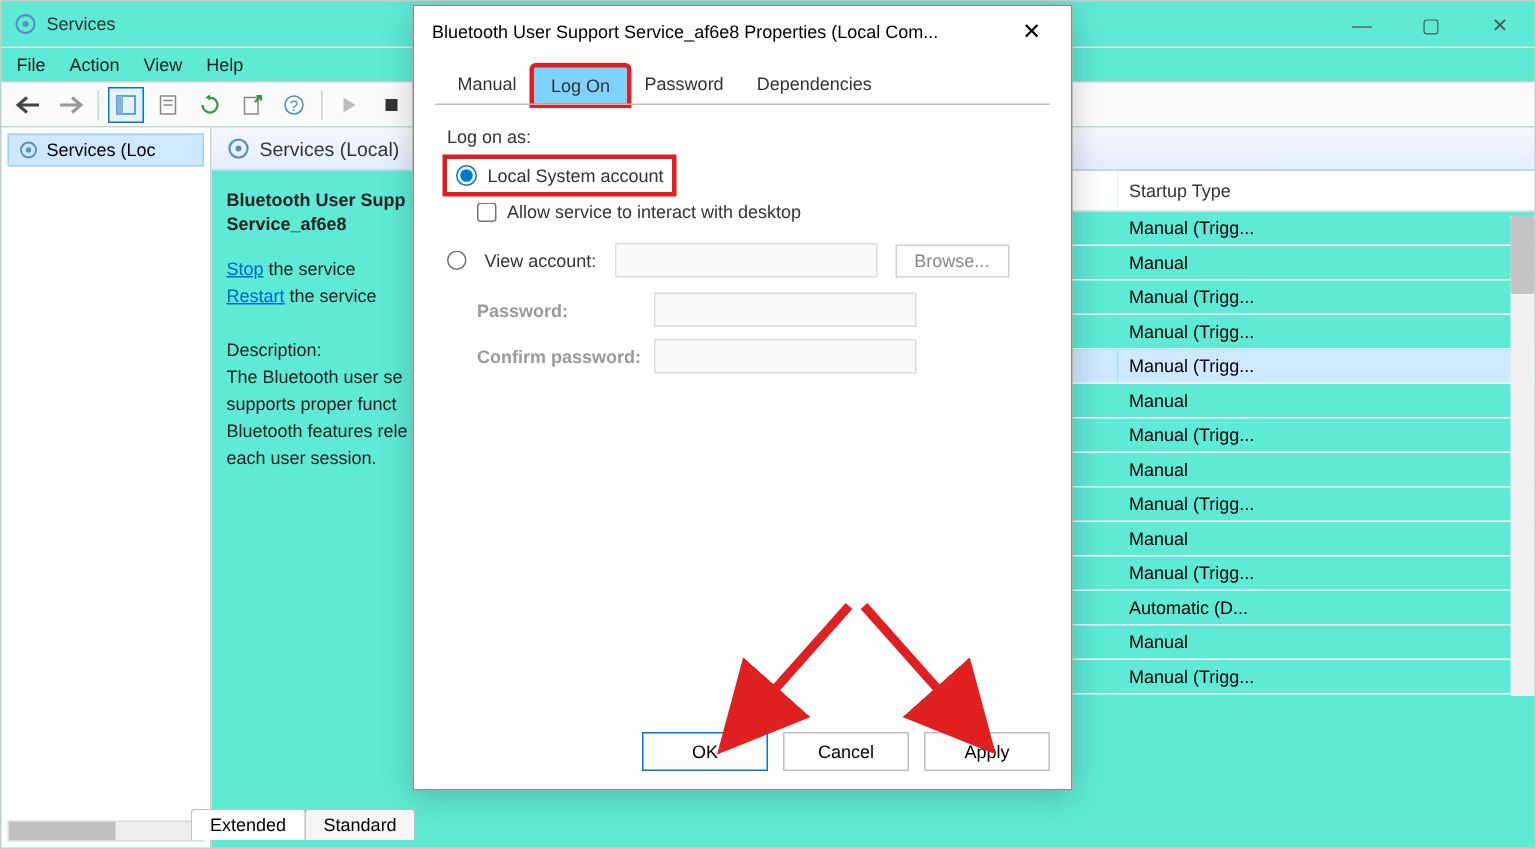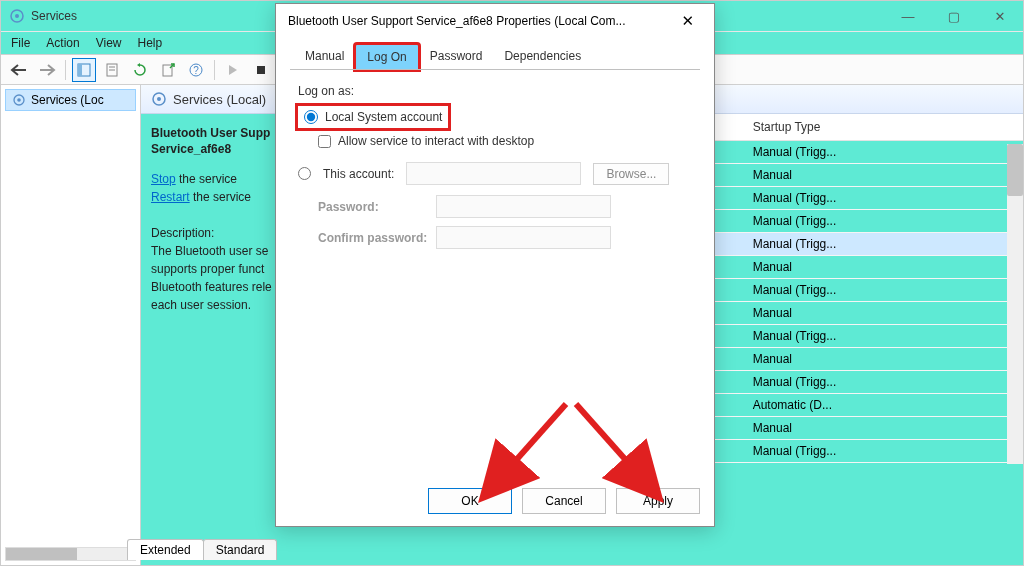--- a/index.html
+++ b/index.html
@@ -302,21 +302,21 @@
     <div class="radio-row hl">
       <input type="radio" checked="" style="">
       <span>Local System account</span>
     </div>
     <div class="chk-row">
       <input type="checkbox" style="">
       <span>Allow service to interact with desktop</span>
     </div>
     <div class="acct-row">
       <input type="radio" style="">
-      <span>This account:</span>
+      <span>View account:</span>
       <input class="txt" disabled="" style="">
       <button class="btn-sm" disabled="">Browse...</button>
     </div>
     <div class="acct-row-in">
       <span class="lbl-dis" style="width:110px">Password:</span>
       <input class="txt" type="password" disabled="" style="">
     </div>
     <div class="acct-row-in">
       <span class="lbl-dis" style="width:110px">Confirm password:</span>
       <input class="txt" type="password" disabled="" style="">

